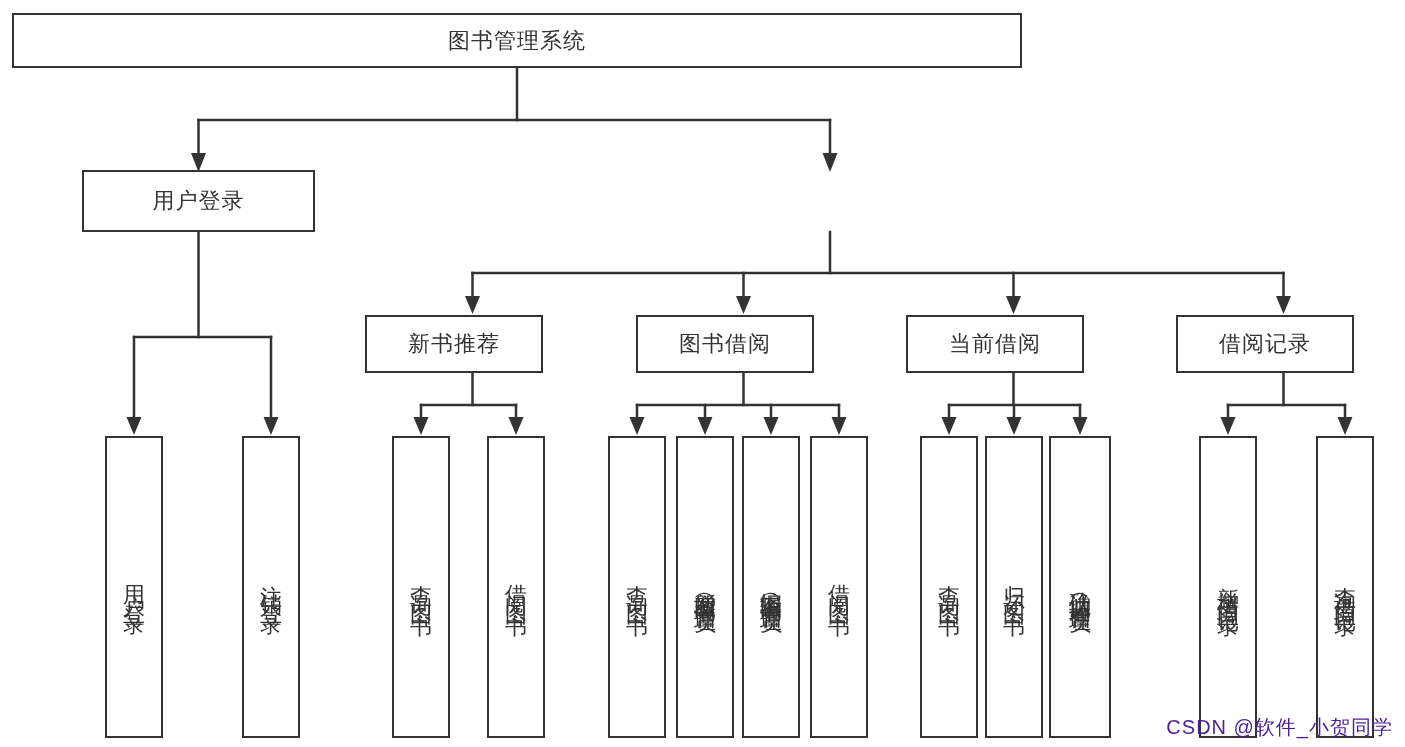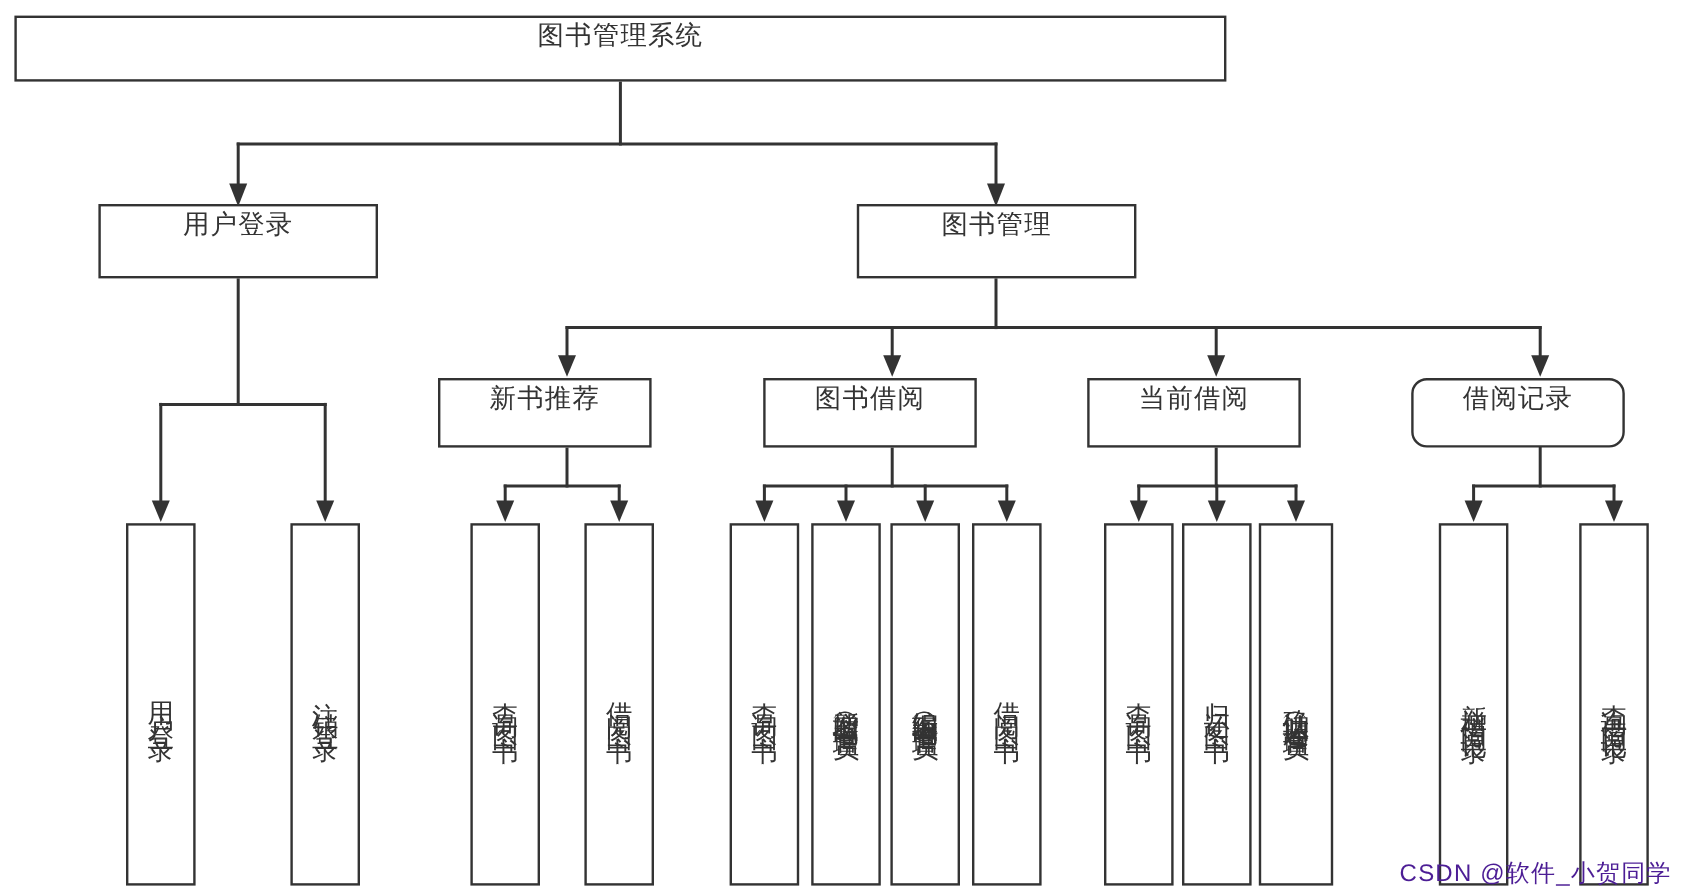--- a/index.html
+++ b/index.html
@@ -12,32 +12,33 @@
     color: #333333;
     overflow: hidden;
   }
   #wires { position: absolute; left: 0; top: 0; width: 1405px; height: 747px; }
   .box {
     position: absolute;
     box-sizing: border-box;
     border: 2.5px solid #333333;
     background: #ffffff;
     display: flex;
+    align-items: center;
     justify-content: center;
     text-align: center;
   }
   .hlabel { font-size: 22px; letter-spacing: 1px; white-space: nowrap; }
   .root  { left: 12px;  top: 13px;  width: 1010px; height: 55px; }
   .lv2a  { left: 82px;  top: 170px; width: 233px;  height: 62px; }
   .lv2b  { left: 714px; top: 170px; width: 233px;  height: 62px; }
   .lv3   { top: 315px; width: 178px; height: 58px; }
   .lv3.p1 { left: 365px; }
   .lv3.p2 { left: 636px; }
   .lv3.p3 { left: 906px; font-family: Liberation Mono, monospace; }
-  .lv3.p4 { left: 1176px; border-radius: 13px; }
+  .lv3.p4 { left: 1176px; }
   .leaf { top: 436px; width: 58px; height: 302px; }
   .leaf.wide { width: 62px; }
   .vlabel {
     writing-mode: vertical-rl;
     text-orientation: mixed;
     font-size: 22px;
     line-height: 1;
     white-space: nowrap;
   }
   .sp4  { letter-spacing: 10px; }
@@ -125,23 +126,20 @@
     </g>
   </svg>
 
   <div class="box root">
     <span class="hlabel">图书管理系统</span>
   </div>
 
   <div class="box lv2a">
     <span class="hlabel">用户登录</span>
   </div>
-  <div class="box lv2b">
-    <span class="hlabel">图书管理</span>
-  </div>
 
   <div class="box lv3 p1">
     <span class="hlabel">新书推荐</span>
   </div>
   <div class="box lv3 p2">
     <span class="hlabel">图书借阅</span>
   </div>
   <div class="box lv3 p3">
     <span class="hlabel">当前借阅</span>
   </div>

